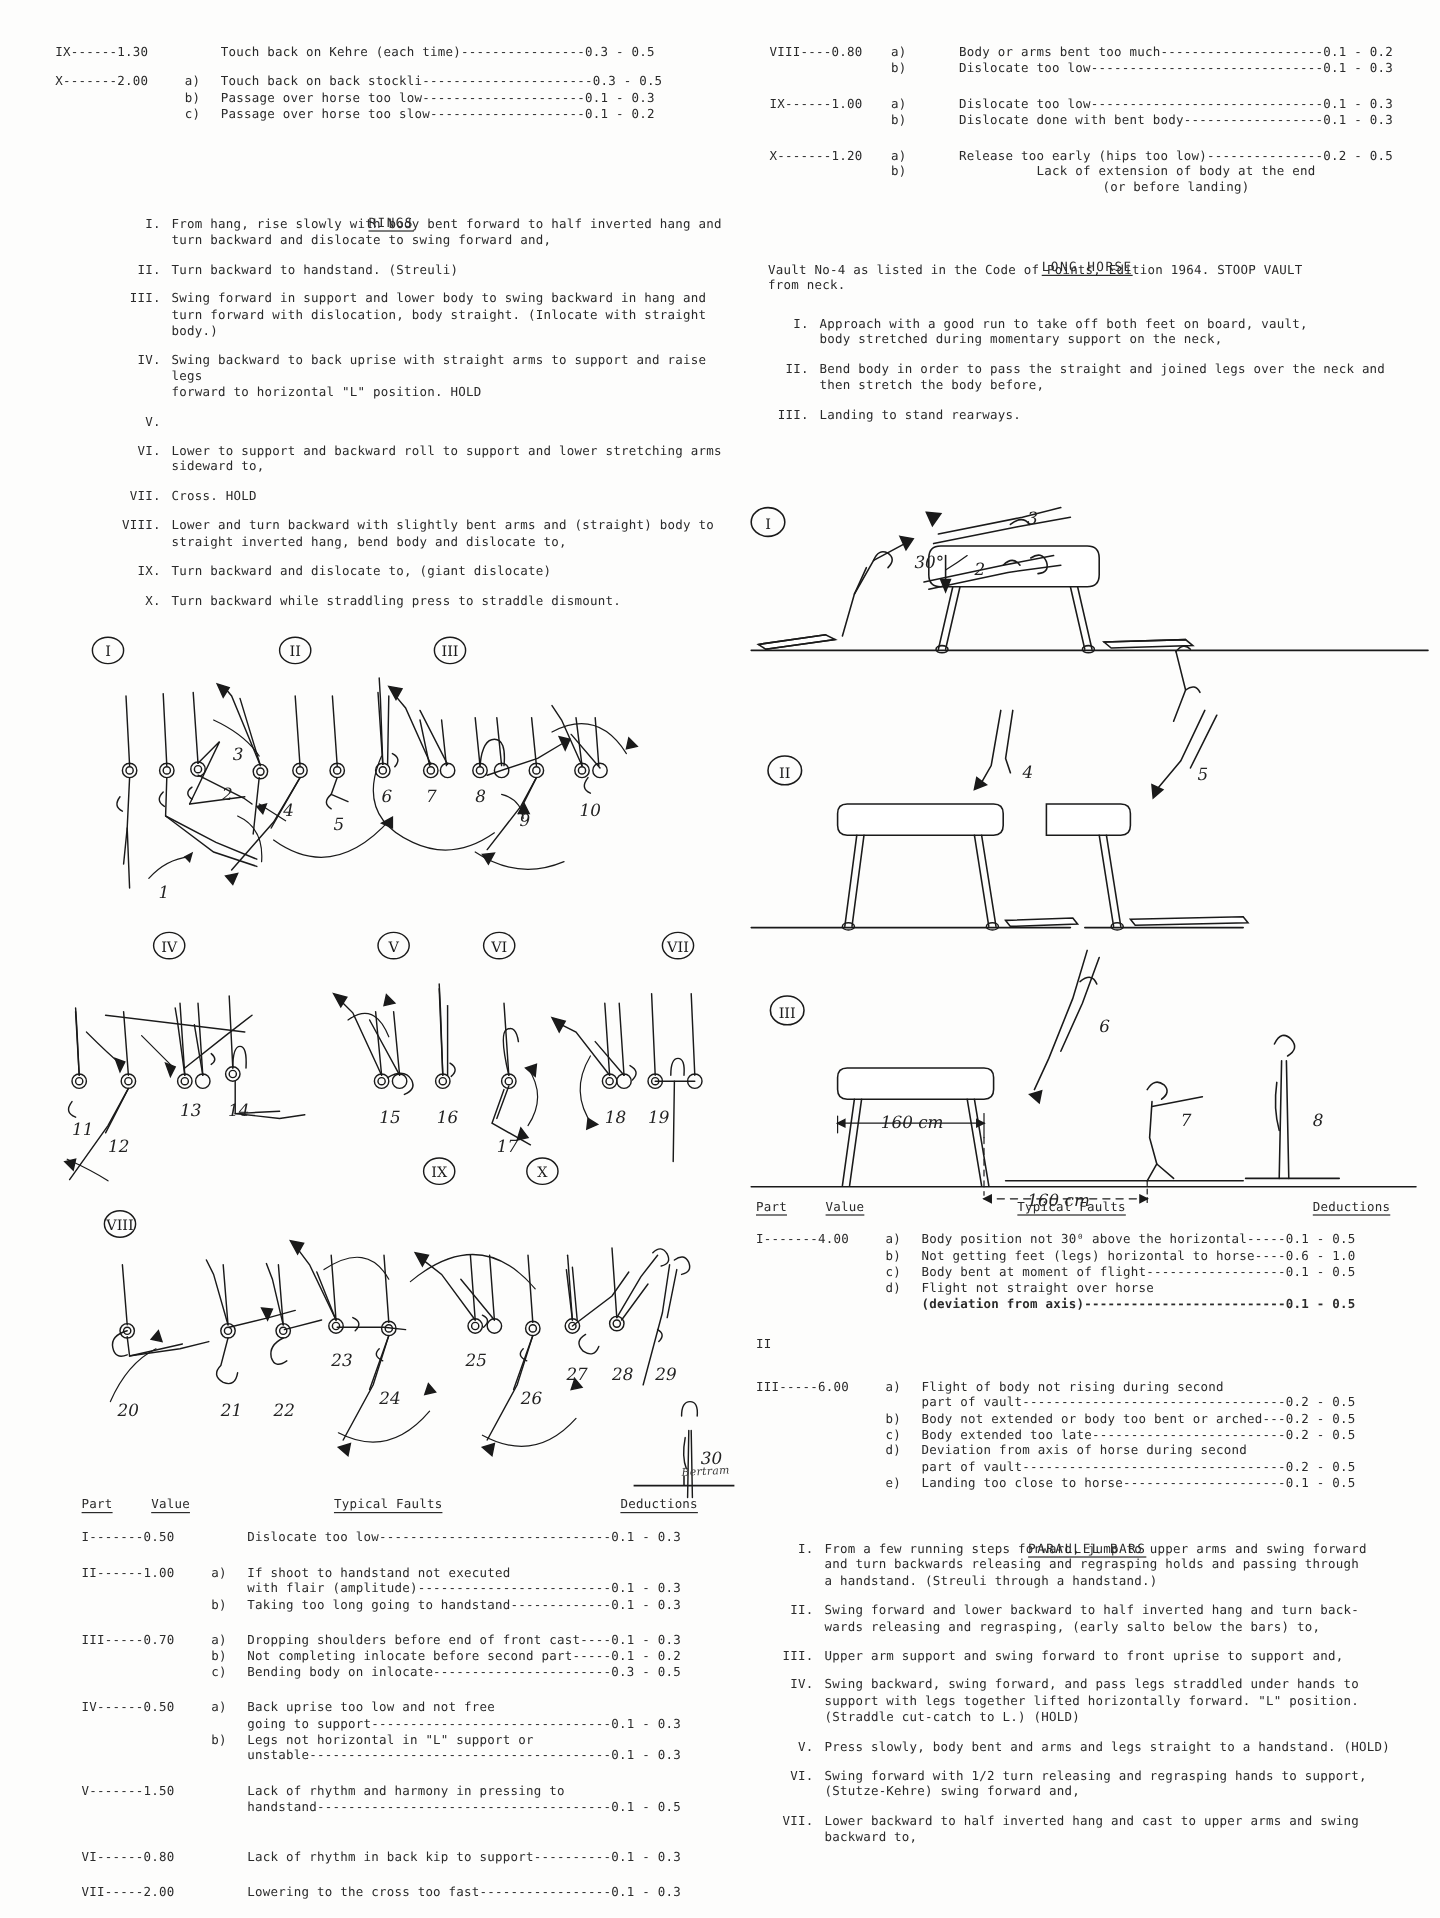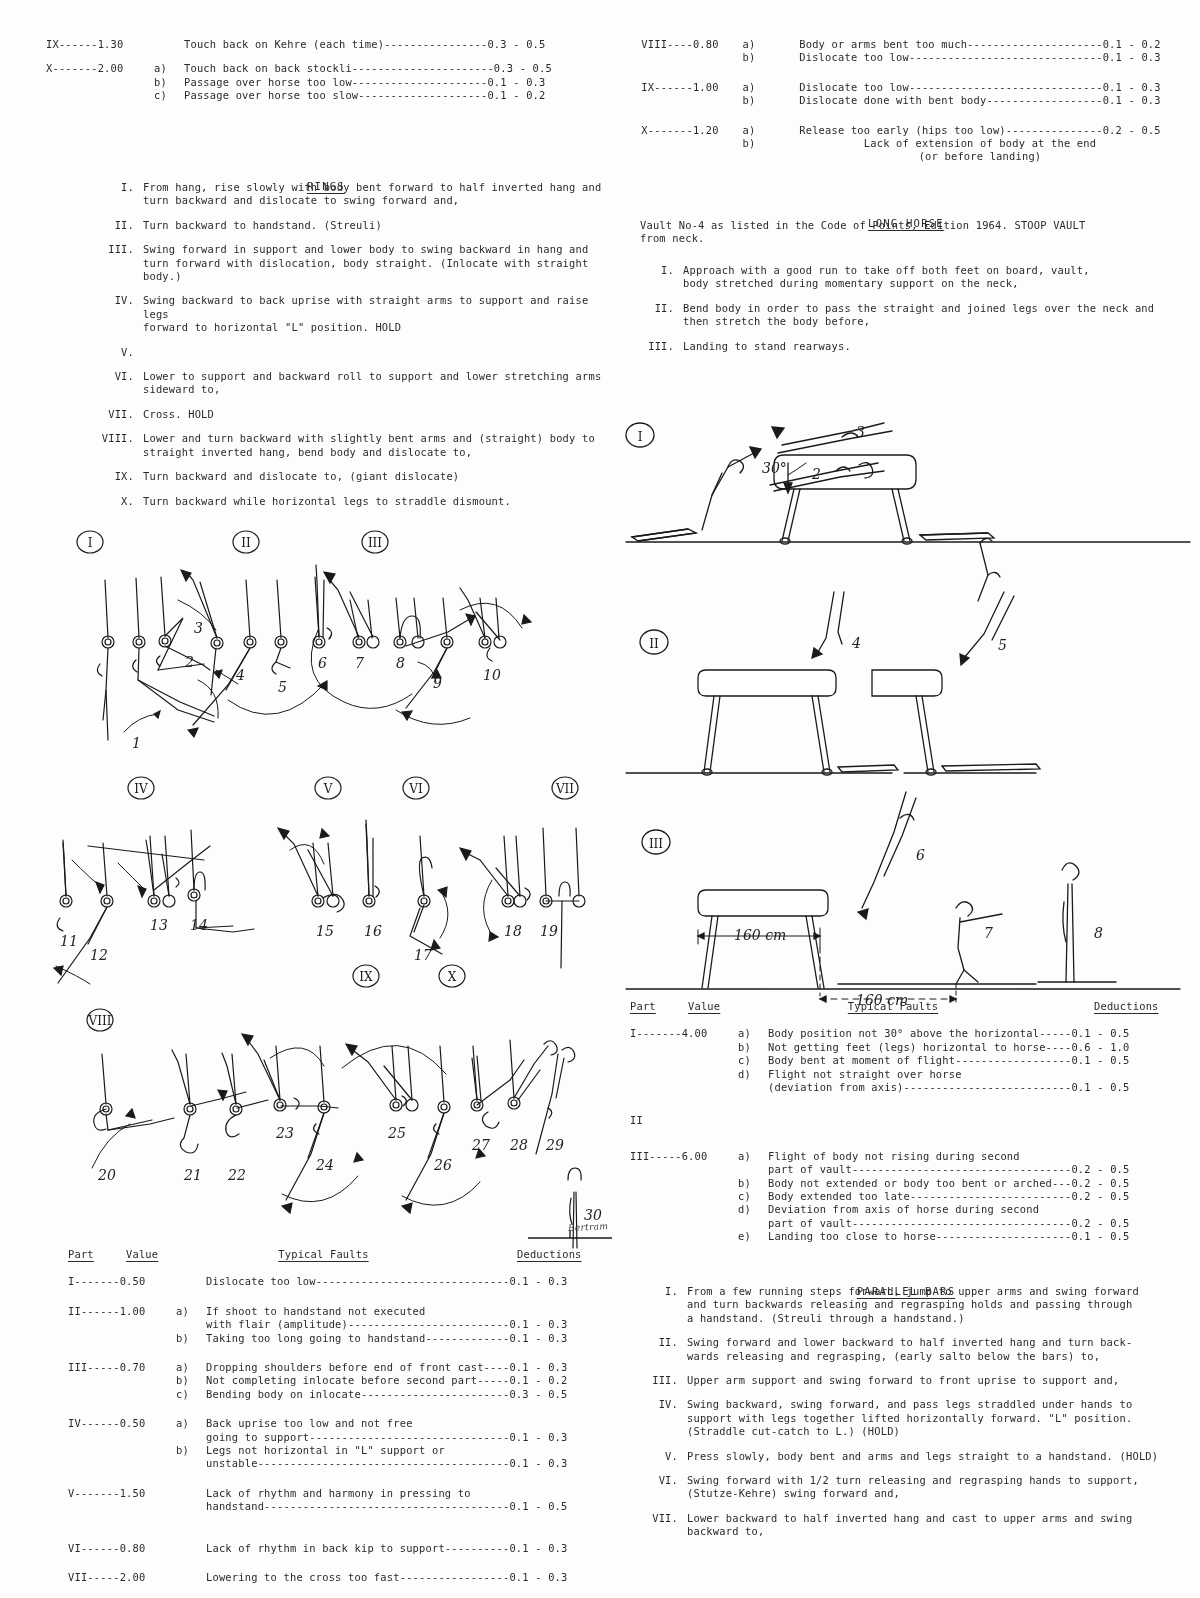--- a/index.html
+++ b/index.html
@@ -117,21 +117,21 @@
         <span class="rnum">VIII.</span>
         <span class="rtxt">Lower and turn backward with slightly bent arms and (straight) body to
 straight inverted hang, bend body and dislocate to,</span>
       </div>
       <div class="ritem tw">
         <span class="rnum">IX.</span>
         <span class="rtxt">Turn backward and dislocate to, (giant dislocate)</span>
       </div>
       <div class="ritem tw">
         <span class="rnum">X.</span>
-        <span class="rtxt">Turn backward while horizontal legs to straddle dismount.</span>
+        <span class="rtxt">Turn backward while straddling press to straddle dismount.</span>
       </div>
     </div>
 
     <div class="fig" style="left:0px;top:520px;">
       <svg width="585" height="250" viewBox="0 0 585 250">
         <g stroke="#1a1a1a" fill="none" stroke-width="1.2" stroke-linecap="round">
 
           <g>
             <ellipse cx="62" cy="22" rx="13" ry="11"></ellipse>
             <text x="62" y="27" class="rcirc" text-anchor="middle" fill="#1a1a1a" stroke="none">I</text>
@@ -823,21 +823,21 @@
       <div class="row tw">
         <span class="c-part"></span>
         <span class="c-ab">c)</span>
         <span class="c-txt">Body bent at moment of flight------------------0.1 - 0.5</span>
       </div>
       <div class="row tw">
         <span class="c-part"></span>
         <span class="c-ab">d)</span>
         <span class="c-txt">Flight not straight over horse</span>
       </div>
-      <div class="row tw" style="margin-bottom:20px;">
+      <div class="row tw" style="margin-bottom:20px;font-weight:bold;">
         <span class="c-part"></span>
         <span class="c-ab"></span>
         <span class="c-txt">(deviation from axis)--------------------------0.1 - 0.5</span>
       </div>
       <div class="row tw" style="margin-bottom:22px;">
         <span class="c-part">II</span>
         <span class="c-ab"></span>
         <span class="c-txt"></span>
       </div>
       <div class="row tw">

